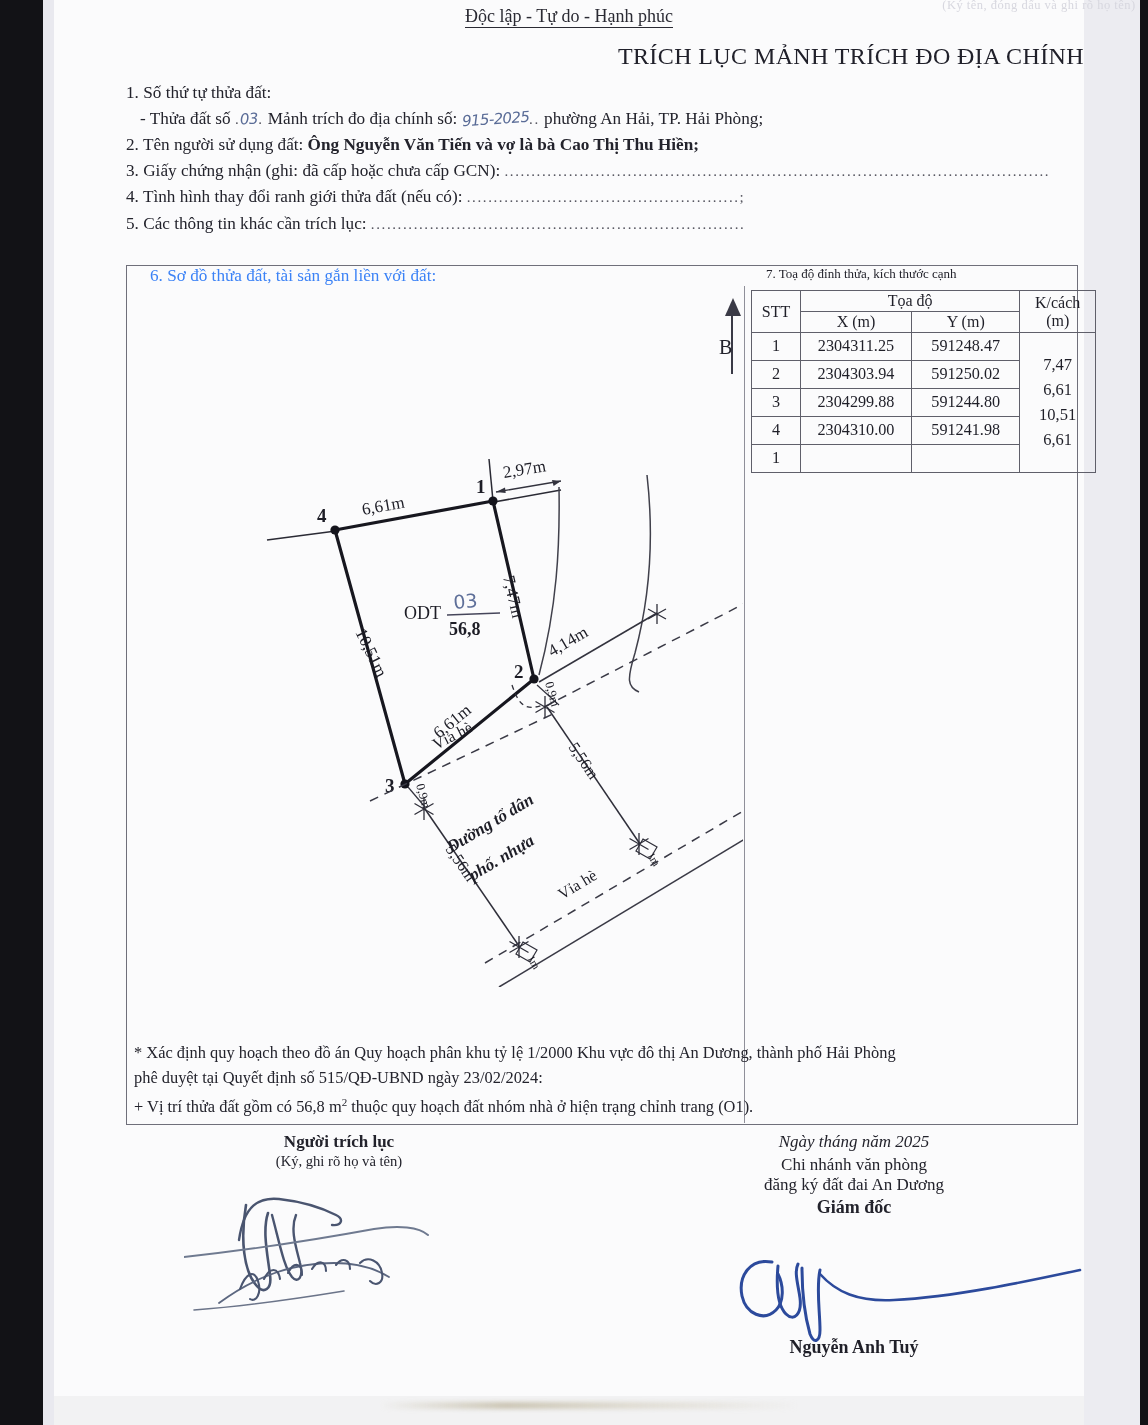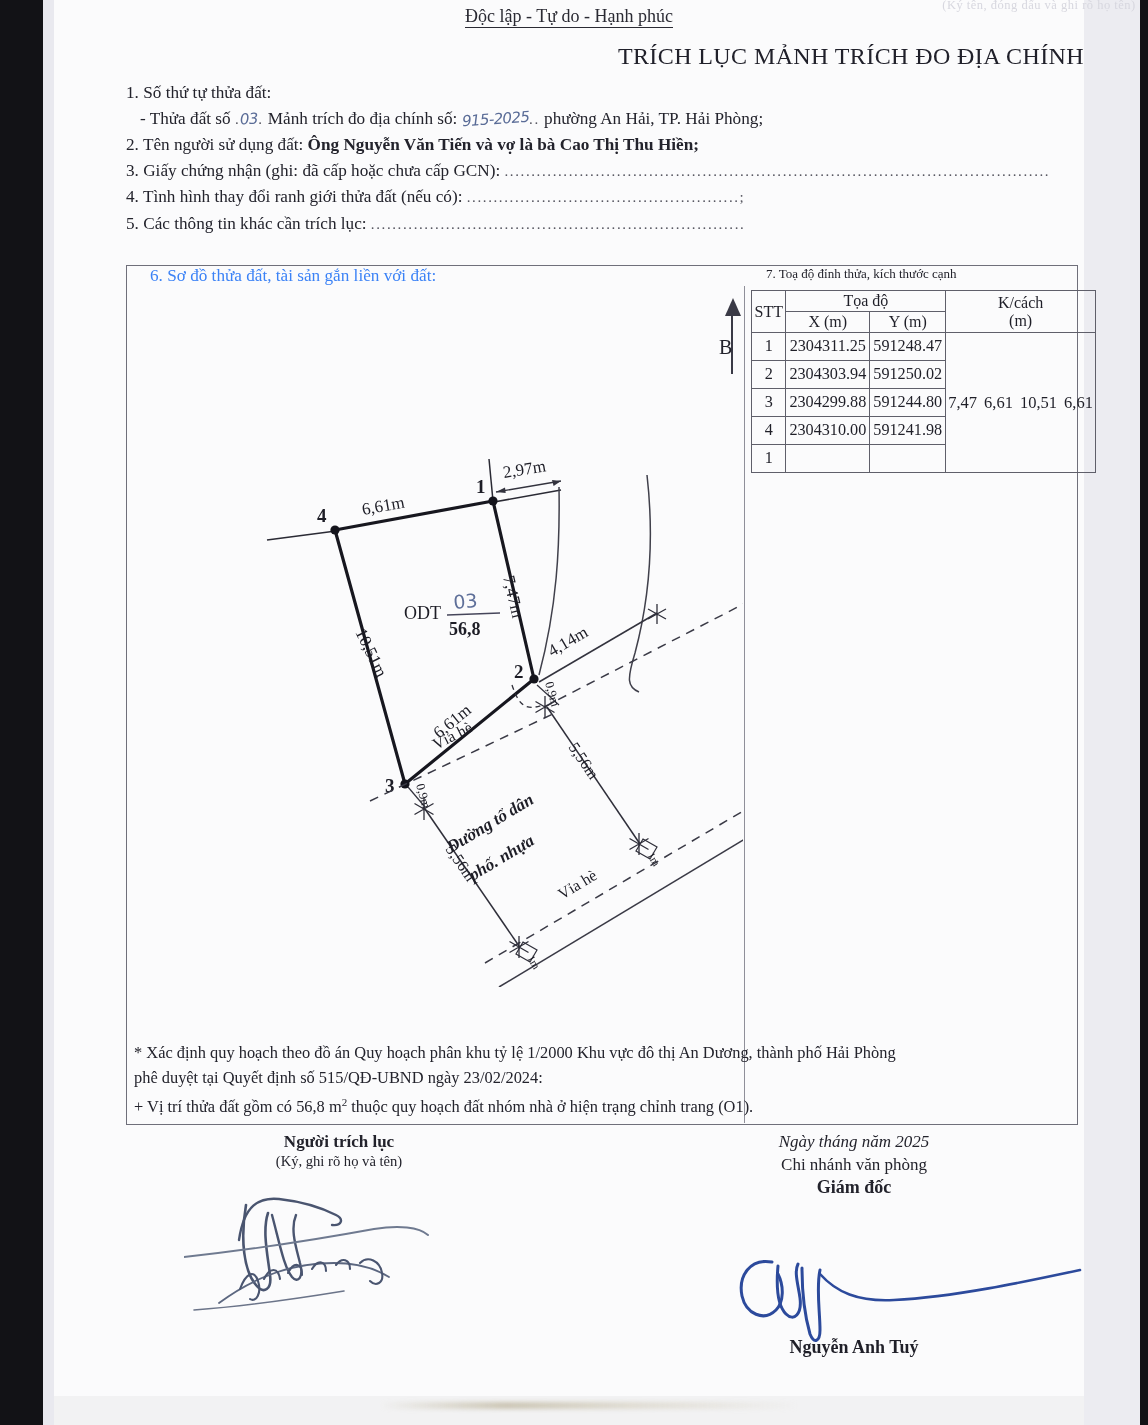--- a/index.html
+++ b/index.html
@@ -99,21 +99,21 @@
   .coord-table th,.coord-table td{
     border:1.2px solid #5f5f6a;text-align:center;padding:1px 2px;font-weight:normal;
   }
   .coord-table th{font-weight:normal;}
   .c-stt{width:46px;}
   .c-x{width:110px;}
   .c-y{width:108px;}
   .c-k{width:74px;}
   .coord-table tbody td{height:25px;font-size:16.2px;}
   .kc-cell{vertical-align:middle;}
-  .kc-list{display:flex;flex-direction:row;gap:7px;align-items:center;justify-content:center;font-size:16.5px;line-height:1.08;}
+  .kc-list{display:flex;flex-direction:column;gap:7px;align-items:center;justify-content:center;font-size:16.5px;line-height:1.08;}
 
   
   .north{position:absolute;left:664px;top:298px;width:30px;height:78px;}
   .north .shaft{position:absolute;left:13px;top:14px;width:2.4px;height:62px;background:#3a3a46;}
   .north .head{position:absolute;left:6.5px;top:0px;width:0;height:0;
     border-left:8px solid transparent;border-right:8px solid transparent;border-bottom:18px solid #3a3a46;}
   .north .lbl{position:absolute;left:1px;top:38px;font-size:20px;color:#23232c;font-family:"Liberation Serif",serif;}
 
   
   .mapwrap{position:absolute;left:73px;top:287px;width:616px;height:700px;}
@@ -364,20 +364,21 @@
       <path d="M 88 30 C 96 60, 100 82, 108 92 C 114 99, 120 92, 116 78 C 112 62, 106 44, 112 30" stroke="#4a5570" stroke-width="2.4" fill="none" stroke-linecap="round"></path>
       <path d="M 0 72 C 55 66, 130 55, 190 44 C 215 40, 235 42, 244 50" stroke="#6f7a90" stroke-width="1.9" fill="none" stroke-linecap="round"></path>
       <path d="M 35 118 C 70 92, 110 78, 150 78 C 175 78, 192 84, 205 92" stroke="#5c6780" stroke-width="1.8" fill="none" stroke-linecap="round"></path>
       <path d="M 56 104 C 62 88, 70 84, 74 96 C 78 108, 72 118, 66 114 M 80 94 C 86 82, 94 82, 96 94 M 104 88 C 110 76, 118 78, 118 90 M 128 84 C 134 74, 142 76, 142 86 M 152 80 C 158 72, 166 74, 166 84 M 176 78 C 184 70, 196 76, 198 88 C 200 98, 192 102, 186 96" stroke="#4a5570" stroke-width="2.1" fill="none" stroke-linecap="round"></path>
       <path d="M 10 125 C 50 122, 105 115, 160 106" stroke="#6b7489" stroke-width="1.6" fill="none" stroke-linecap="round"></path>
     </svg>
 
     <div class="sig-right">
       <div class="d1">Ngày      tháng      năm 2025</div>
       <div class="d2">Chi nhánh văn phòng</div>
+      <div class="d3">đăng ký đất đai An Dương</div>
       <div class="d4">Giám đốc</div>
     </div>
 
     <svg class="ink" style="left:670px;top:1240px;" width="360" height="110">
       <path d="M 48 22 C 26 18, 14 36, 18 56 C 22 74, 40 82, 52 70 C 60 62, 60 46, 54 34" stroke="#2c4a9c" stroke-width="3" fill="none" stroke-linecap="round"></path>
       <path d="M 54 26 C 52 48, 54 66, 62 74 C 70 82, 78 74, 76 58 C 74 44, 70 32, 74 24" stroke="#2c4a9c" stroke-width="3" fill="none" stroke-linecap="round"></path>
       <path d="M 78 28 C 78 56, 82 80, 86 94 C 90 104, 96 102, 96 90 C 96 72, 92 48, 96 30" stroke="#2c4a9c" stroke-width="3" fill="none" stroke-linecap="round"></path>
       <path d="M 96 34 C 112 52, 134 62, 170 60 C 230 57, 300 42, 356 30" stroke="#2c4a9c" stroke-width="2.6" fill="none" stroke-linecap="round"></path>
     </svg>
 

